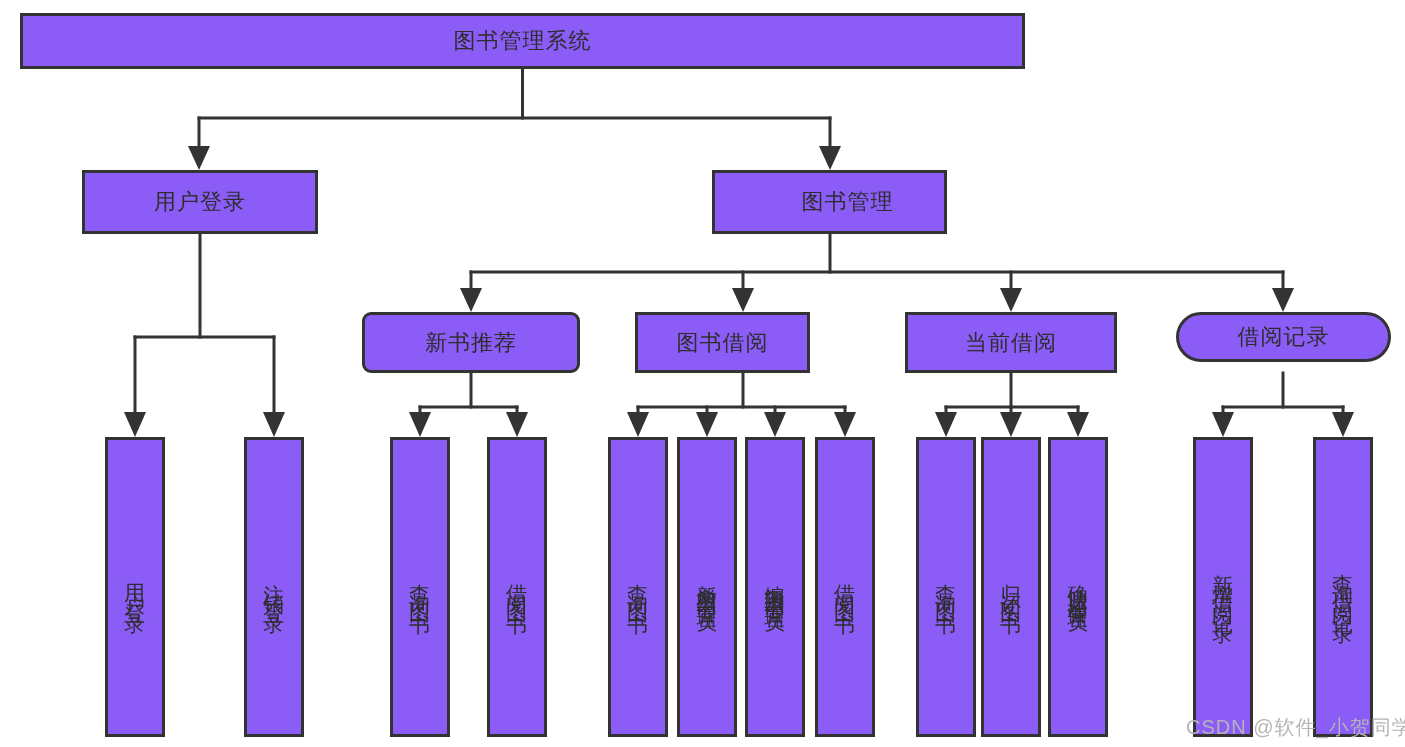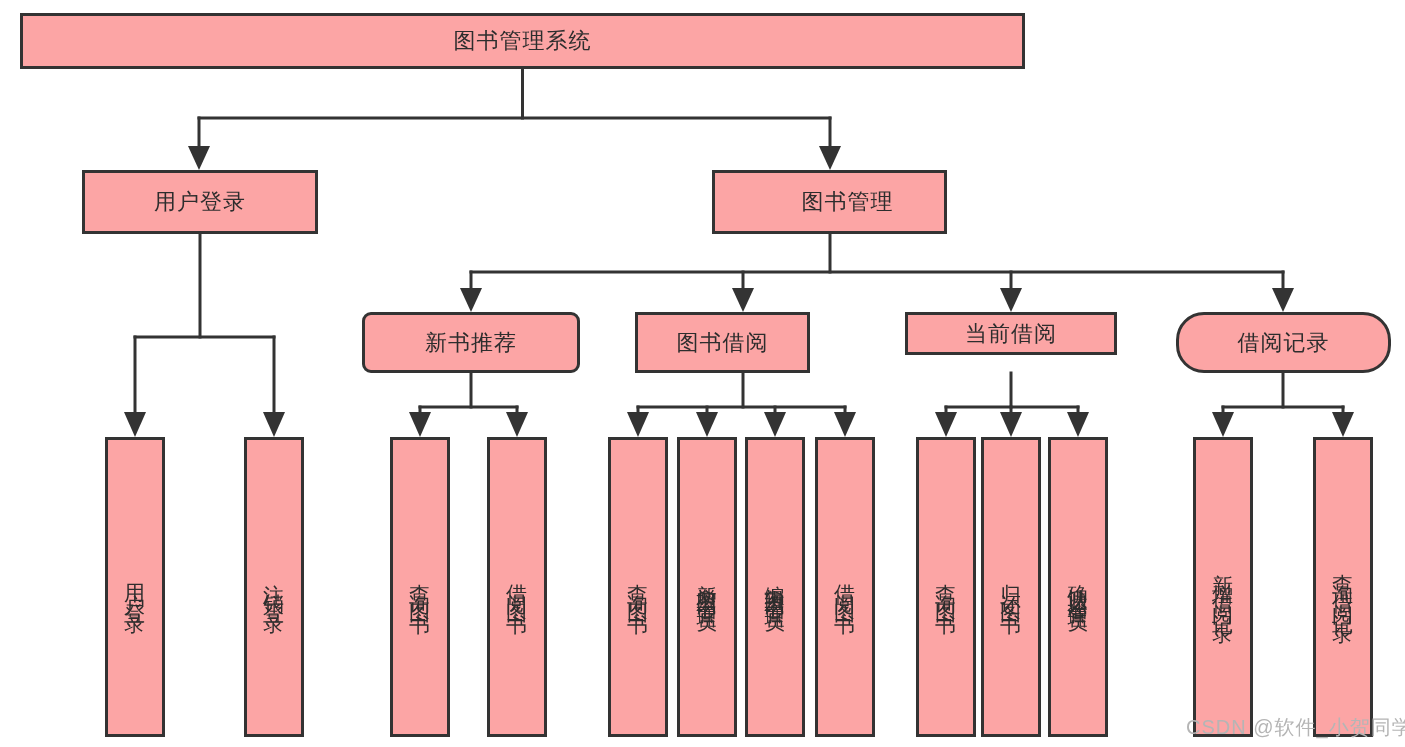--- a/index.html
+++ b/index.html
@@ -29,21 +29,21 @@
   svg.connectors path {
     stroke: var(--line);
     stroke-width: 3;
     fill: none;
     stroke-linecap: square;
   }
   svg.connectors polygon { fill: var(--line); stroke: none; }
 
   .node {
     position: absolute;
-    background: #fca5a5;
+    background: #8b5cf6;
     border: 3px solid var(--line);
     color: var(--text);
     display: flex;
     align-items: center;
     justify-content: center;
     z-index: 2;
   }
   .h-node {
     font-size: 22px;
     letter-spacing: 1px;
@@ -149,22 +149,22 @@
     </g>
   </svg>
 
   <div class="node h-node" style="left:20px; top:13px; width:1005px; height:56px;">图书管理系统</div>
 
   <div class="node h-node" style="left:82px; top:170px; width:236px; height:64px;">用户登录</div>
   <div class="node h-node" style="left:712px; top:170px; width:235px; height:64px;padding-left:36px;">图书管理</div>
 
   <div class="node h-node" style="left:362px; top:312px; width:218px; height:61px;border-radius:9px;">新书推荐</div>
   <div class="node h-node" style="left:635px; top:312px; width:175px; height:61px;">图书借阅</div>
-  <div class="node h-node" style="left:905px; top:312px; width:212px; height:43px;">当前借阅</div>
-  <div class="node h-node" style="left:1176px; top:312px; width:215px; height:61px;border-radius:28px;">借阅记录</div>
+  <div class="node h-node" style="left:905px; top:312px; width:212px; height:61px;">当前借阅</div>
+  <div class="node h-node" style="left:1176px; top:312px; width:215px; height:50px;border-radius:28px;">借阅记录</div>
 
   <div class="node v-node" style="left:105px; top:437px;">用户登录</div>
   <div class="node v-node" style="left:244px; top:437px;">注销登录</div>
 
   <div class="node v-node" style="left:390px; top:437px;">查询图书</div>
   <div class="node v-node" style="left:487px; top:437px;">借阅图书</div>
 
   <div class="node v-node" style="left:608px; top:437px;">查询图书</div>
   <div class="node v-node tight" style="left:677px; top:437px;">新增图书（管理员）</div>
   <div class="node v-node tight" style="left:745px; top:437px;">编辑图书（管理员）</div>

